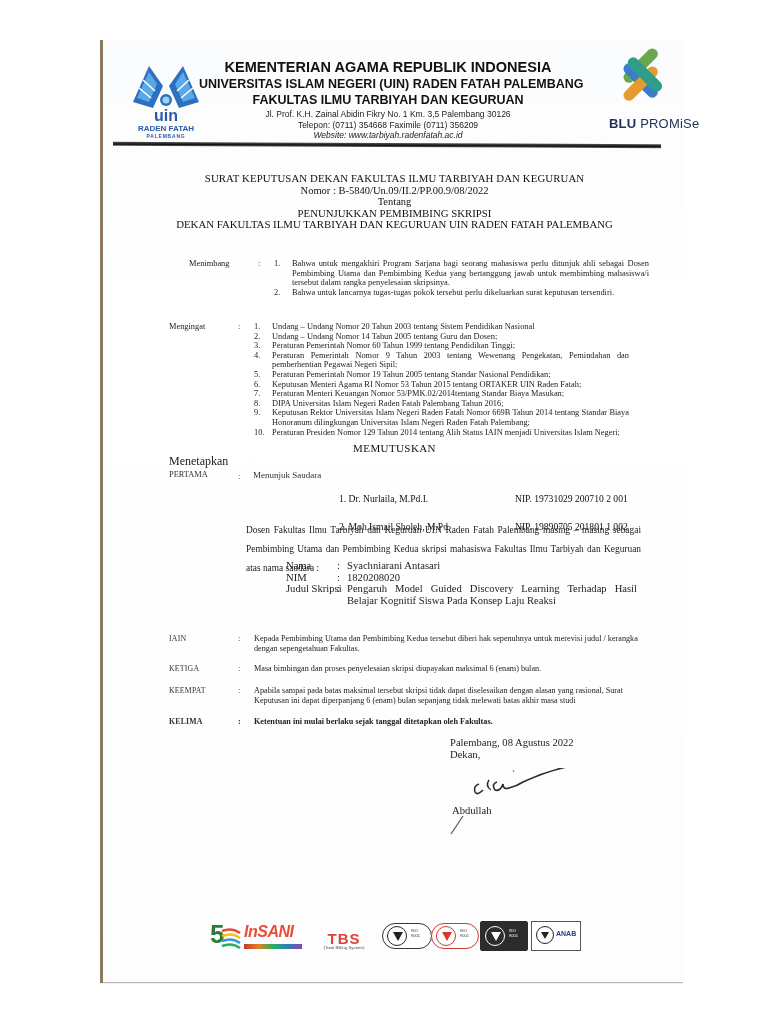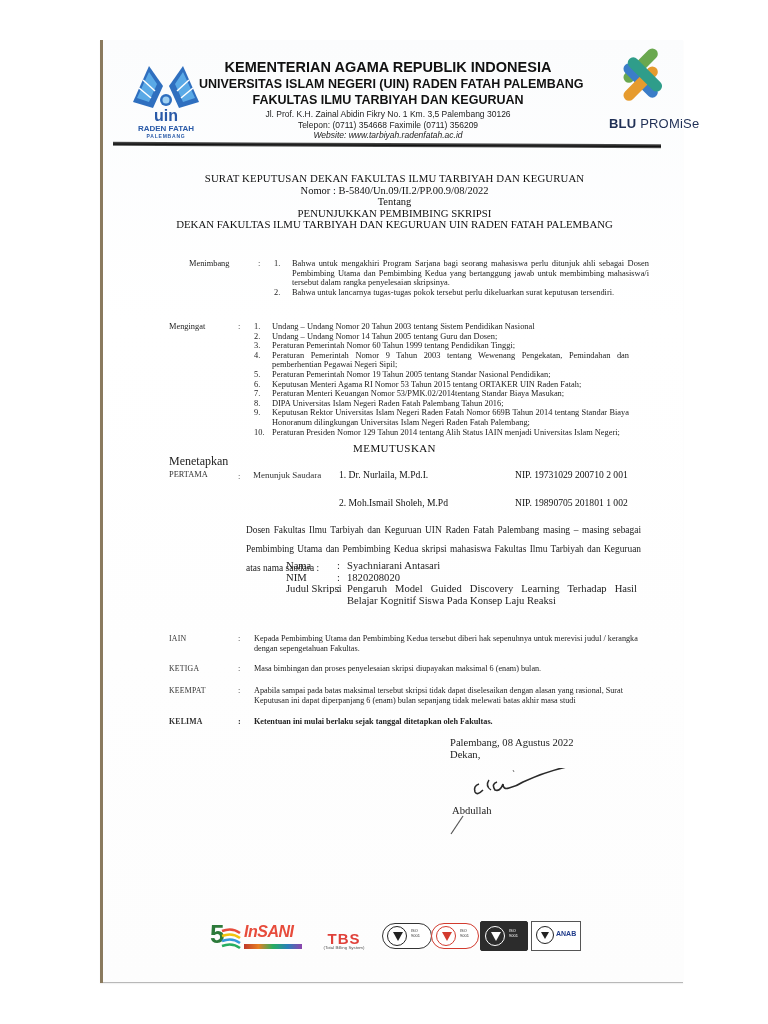--- a/index.html
+++ b/index.html
@@ -46,21 +46,21 @@
     .section .item { position: relative; padding-left: 18px; text-align: justify; }
     .section .item .num { position: absolute; left: 0; top: 0; }
 
     .memutuskan { position: absolute; left: 0; width: 583px; top: 402px; text-align: center; font-size: 11px; color: #111; letter-spacing: 0.4px; }
 
     
     .menetapkan { position: absolute; left: 66px; top: 414px; font-size: 12px; color: #222; }
     .pertama-label { position: absolute; left: 66px; top: 430px; font-size: 8.4px; color: #333; }
     .pertama-colon { position: absolute; left: 135px; top: 432px; font-size: 8.4px; color: #333; }
     .menunjuk { position: absolute; left: 150px; top: 430px; font-size: 9px; color: #333; }
-    .adv { position: absolute; font-size: 9.6px; color: #111; }
+    .adv { position: absolute; font-size: 9.6px; color: #111; margin-top: 24px; }
     .adv.name { left: 236px; }
     .adv.nip { left: 412px; }
 
     .dosen-para { position: absolute; left: 143px; top: 481px; width: 395px; font-size: 9.4px; line-height: 19px; text-align: justify; color: #222; }
 
     .student { position: absolute; left: 143px; top: 520px; width: 400px; font-size: 10.6px; line-height: 11.6px; color: #222; }
     .student .row { position: relative; min-height: 11.6px; }
     .student .k { position: absolute; left: 0; top: 0; margin-left: 40px; }
     .student .c { position: absolute; left: 91px; top: 0; }
     .student .v { margin-left: 101px; text-align: justify; text-align-last: left; }

